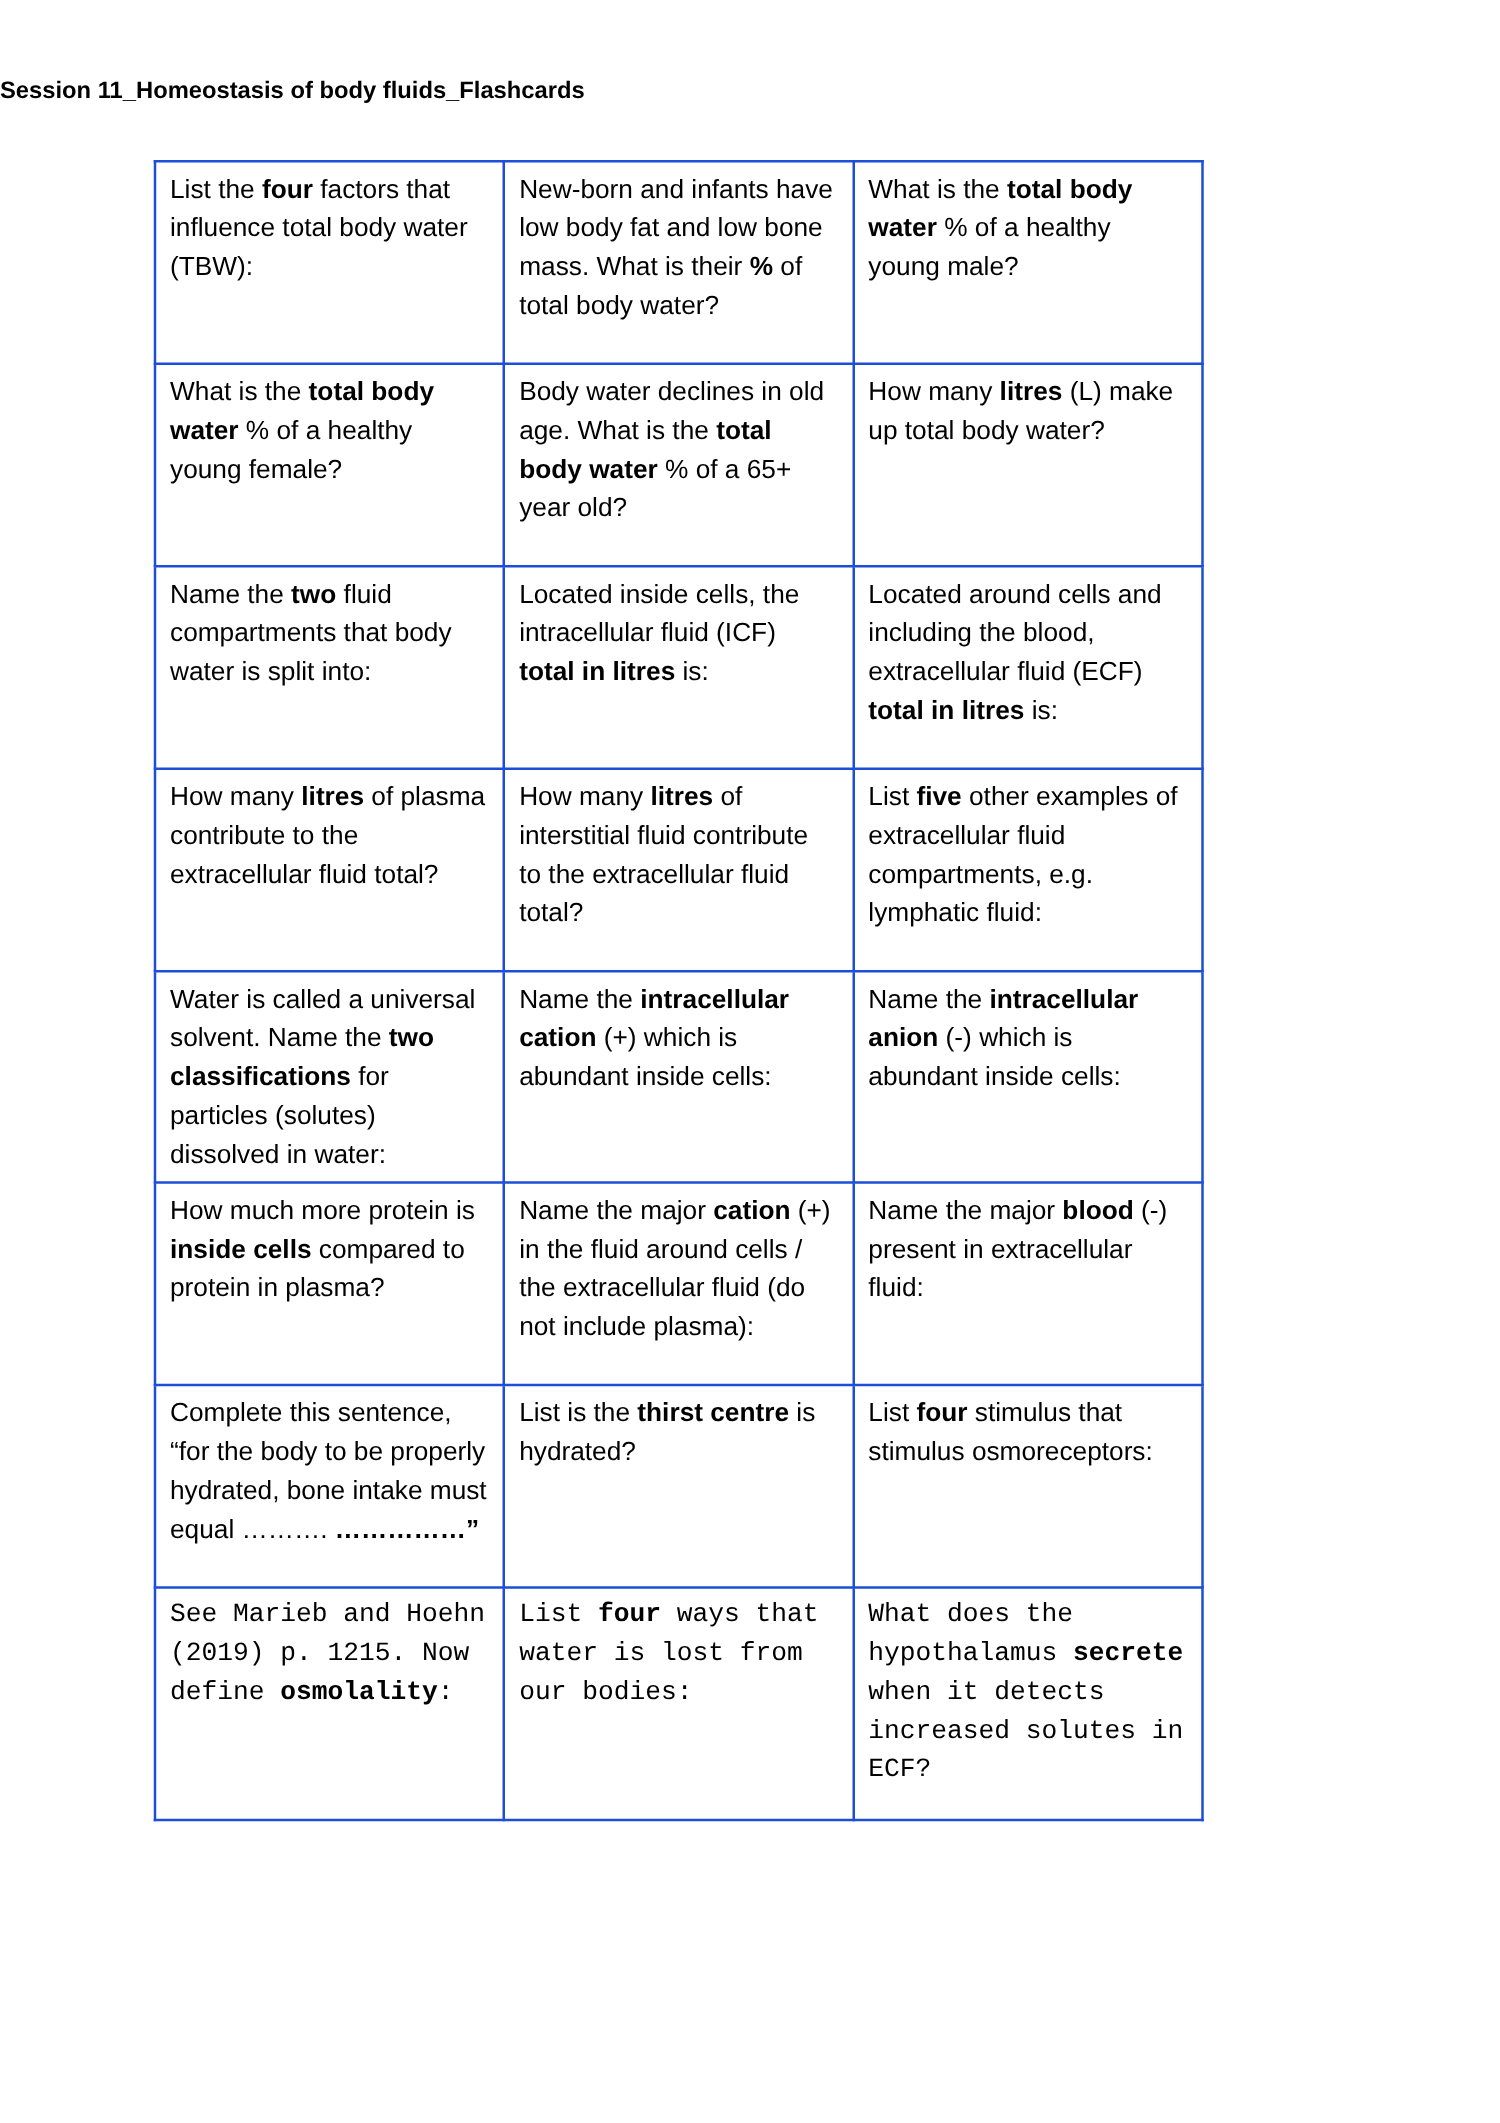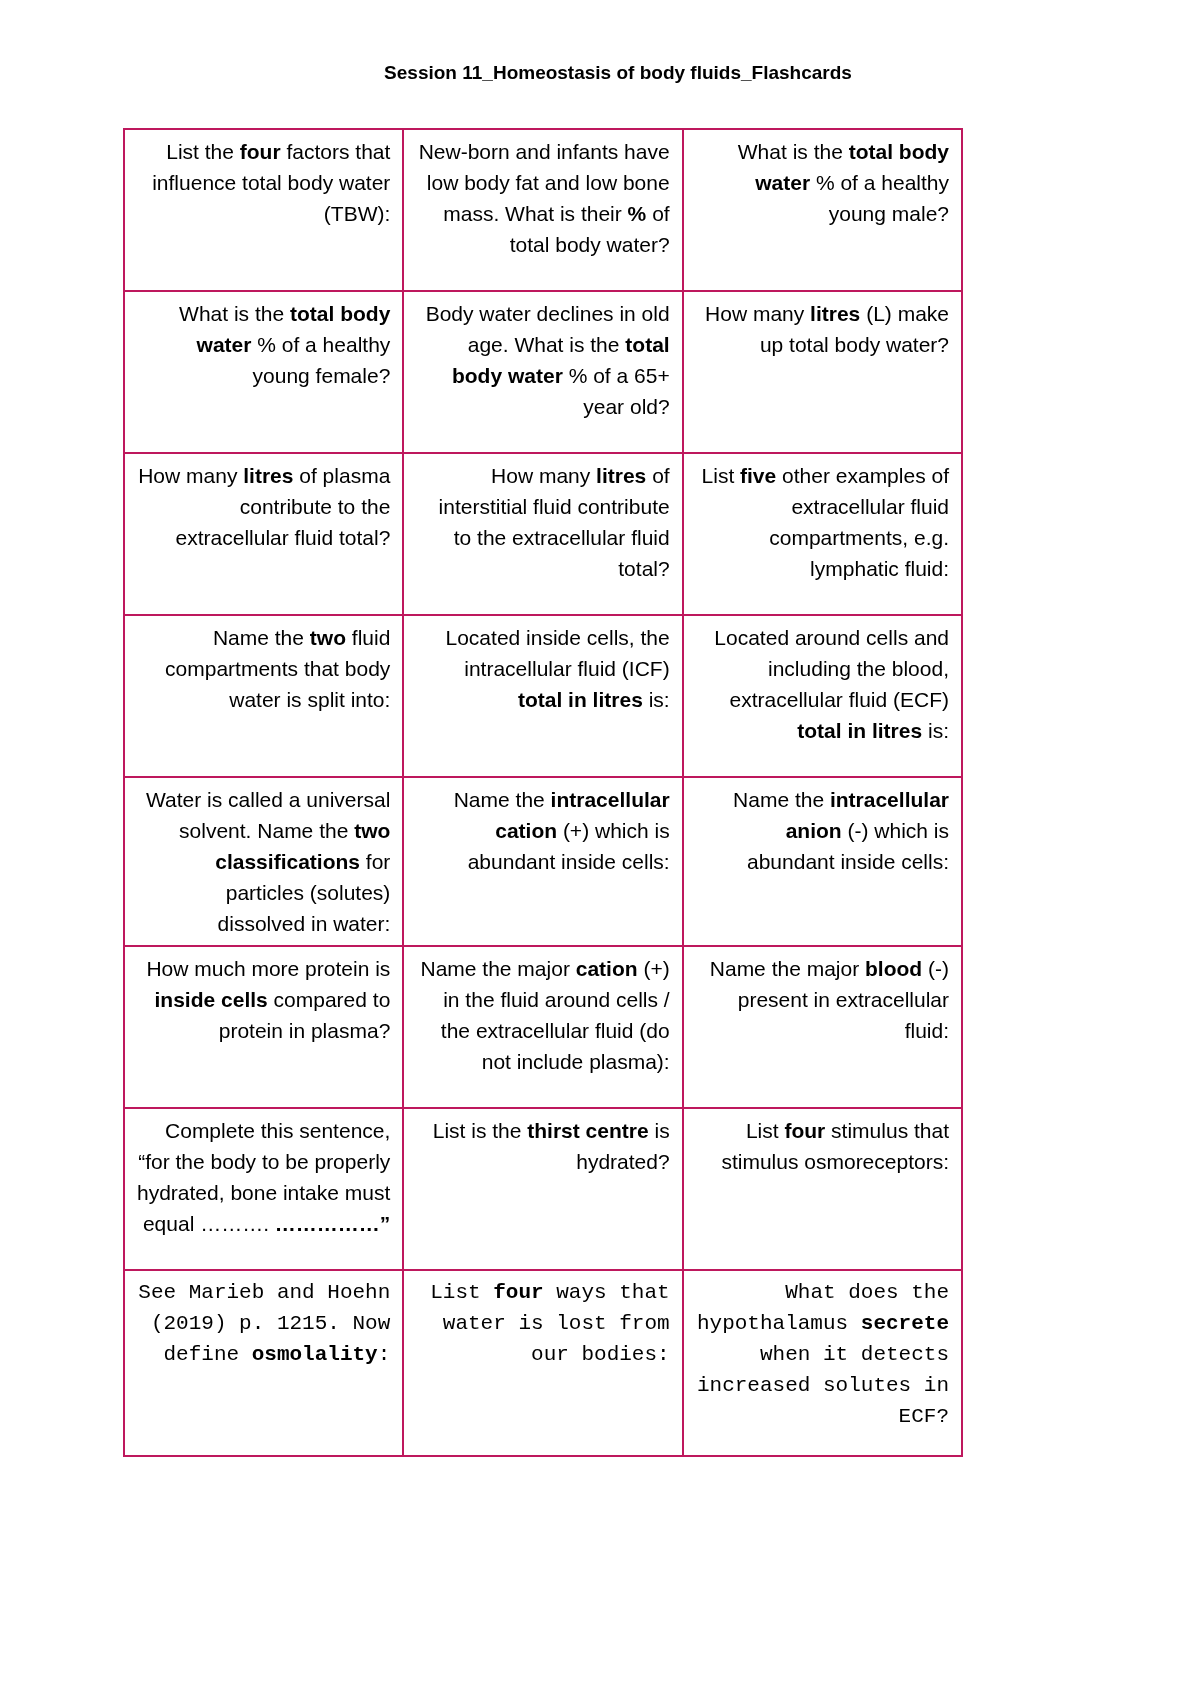--- a/index.html
+++ b/index.html
@@ -11,42 +11,39 @@
   }
   .page {
     width: 1200px;
     height: 1698px;
     background: #ffffff;
     box-sizing: border-box;
     padding-top: 62px;
     overflow: hidden;
   }
   .doc-title {
-    text-align: center;
     font-weight: bold;
     font-size: 19px;
     line-height: 22px;
     margin: 0 0 44px 0;
-    padding-left: 36px;
   }
   table.flashcards {
     border-collapse: collapse;
     table-layout: fixed;
     margin-left: 123px;
     width: 840px;
   }
   table.flashcards td {
-    border: 2px solid #be185d;
+    border: 2px solid #1d4ed8;
     vertical-align: top;
     padding: 6px 12px 6px 11px;
     font-size: 21px;
     line-height: 31px;
     height: 148px;
     word-wrap: break-word;
-    text-align: right;
   }
   table.flashcards tr:last-child td {
     height: 172px;
     font-family: Liberation Mono, monospace;
   }
   table.flashcards b {
     font-weight: bold;
   }
 </style>
 </head>
@@ -61,28 +58,28 @@
           <td><span>List the </span><b>four</b><span> factors that influence total body water (TBW):</span></td>
           <td><span>New-born and infants have low body fat and low bone mass. What is their </span><b>%</b><span> of total body water?</span></td>
           <td><span>What is the </span><b>total body water</b><span> % of a healthy young male?</span></td>
         </tr>
         <tr>
           <td><span>What is the </span><b>total body water</b><span> % of a healthy young female?</span></td>
           <td><span>Body water declines in old age. What is the </span><b>total body water</b><span> % of a 65+ year old?</span></td>
           <td><span>How many </span><b>litres</b><span> (L) make up total body water?</span></td>
         </tr>
         <tr>
+          <td><span>Name the </span><b>two</b><span> fluid compartments that body water is split into:</span></td>
+          <td><span>Located inside cells, the intracellular fluid (ICF) </span><b>total in litres</b><span> is:</span></td>
+          <td><span>Located around cells and including the blood, extracellular fluid (ECF) </span><b>total in litres</b><span> is:</span></td>
+        </tr>
+        <tr>
           <td><span>How many </span><b>litres</b><span> of plasma contribute to the extracellular fluid total?</span></td>
           <td><span>How many </span><b>litres</b><span> of interstitial fluid contribute to the extracellular fluid total?</span></td>
           <td><span>List </span><b>five</b><span> other examples of extracellular fluid compartments, e.g. lymphatic fluid:</span></td>
-        </tr>
-        <tr>
-          <td><span>Name the </span><b>two</b><span> fluid compartments that body water is split into:</span></td>
-          <td><span>Located inside cells, the intracellular fluid (ICF) </span><b>total in litres</b><span> is:</span></td>
-          <td><span>Located around cells and including the blood, extracellular fluid (ECF) </span><b>total in litres</b><span> is:</span></td>
         </tr>
         <tr>
           <td><span>Water is called a universal solvent. Name the </span><b>two classifications</b><span> for particles (solutes) dissolved in water:</span></td>
           <td><span>Name the </span><b>intracellular cation</b><span> (+) which is abundant inside cells:</span></td>
           <td><span>Name the </span><b>intracellular anion</b><span> (-) which is abundant inside cells:</span></td>
         </tr>
         <tr>
           <td><span>How much more protein is </span><b>inside cells</b><span> compared to protein in plasma?</span></td>
           <td><span>Name the major </span><b>cation</b><span> (+) in the fluid around cells / the extracellular fluid (do not include plasma):</span></td>
           <td><span>Name the major </span><b>blood</b><span> (-) present in extracellular fluid:</span></td>

